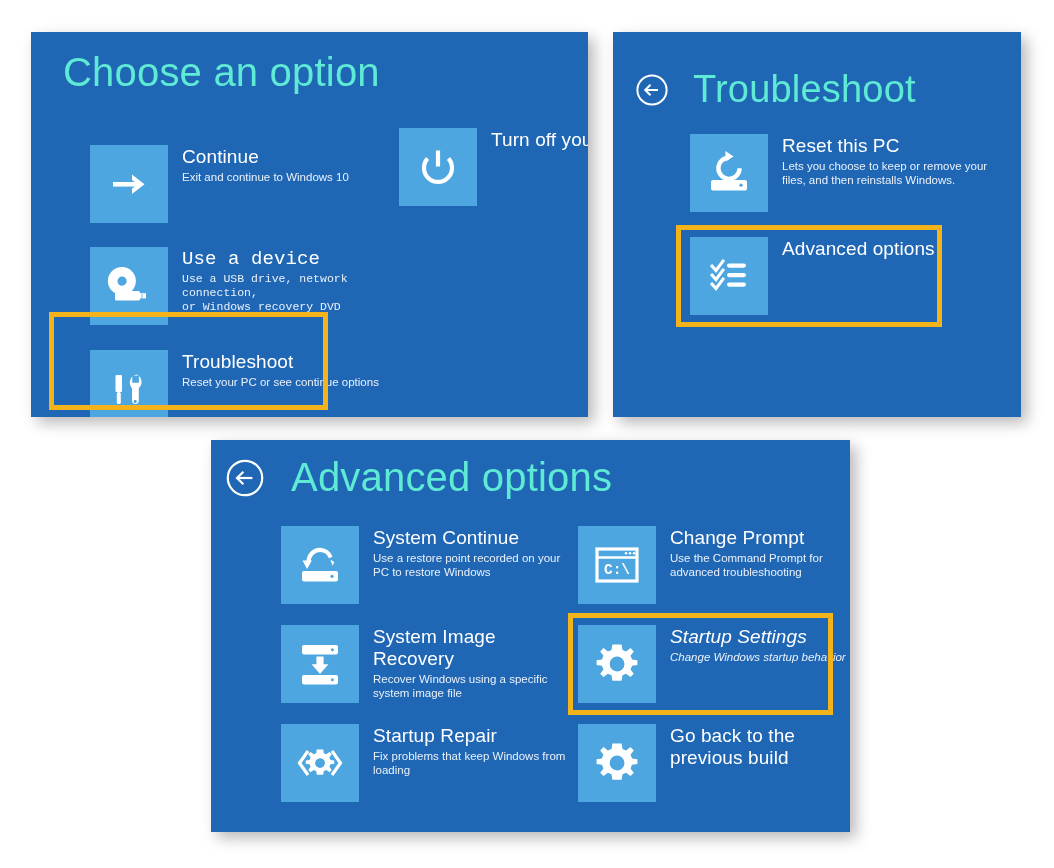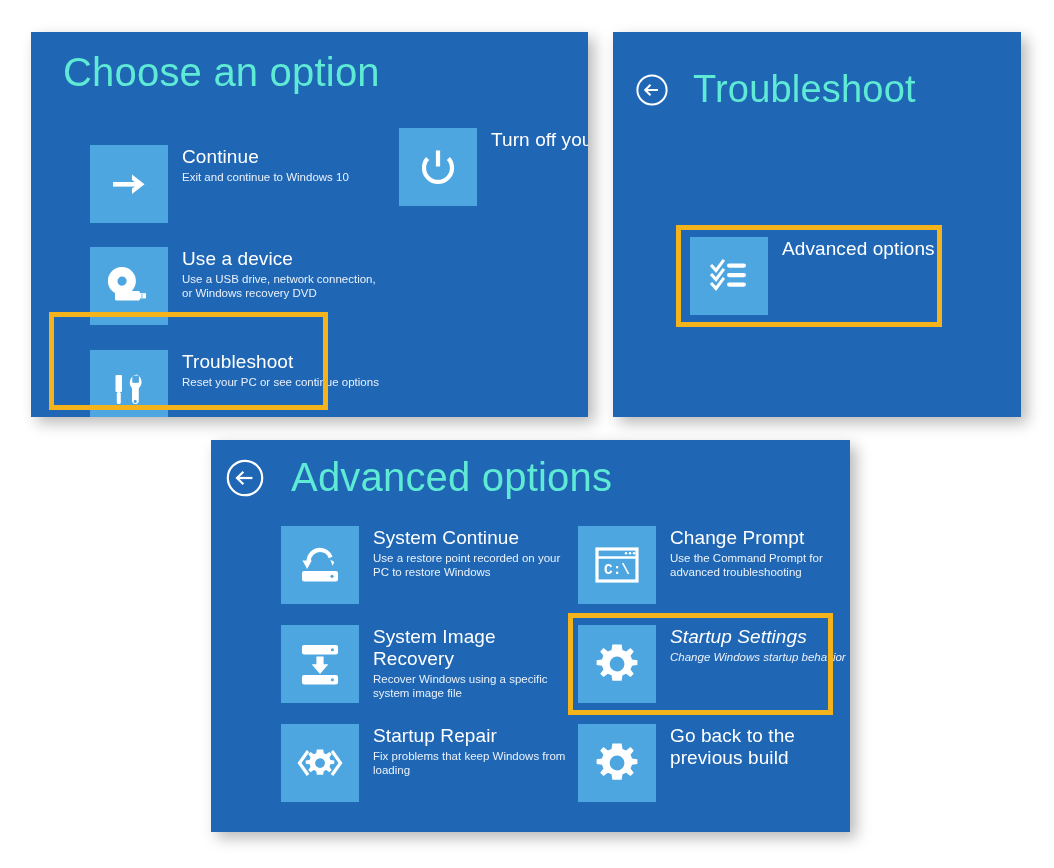--- a/index.html
+++ b/index.html
@@ -137,21 +137,21 @@
         <svg width="54" height="54" viewBox="0 0 54 54">
           <g fill="#ffffff">
             <path d="M20,8 a14,14 0 1 1 -0.2,28 a14,14 0 0 1 0.2,-28 z M20,17.5 a4.6,4.6 0 1 0 0.1,9.2 a4.6,4.6 0 0 0 -0.1,-9.2 z"></path>
             <rect x="13" y="32" width="25" height="9.5" rx="1.5"></rect>
             <rect x="38" y="34.2" width="6" height="5.2"></rect>
             <rect x="39.4" y="35.2" width="1.2" height="1.3" fill="#4DA6DF"></rect>
             <rect x="39.4" y="37.3" width="1.2" height="1.3" fill="#4DA6DF"></rect>
           </g>
         </svg>
       </div>
-      <div class="opt-text" style="width:200px;">
+      <div class="opt-text" style="width:200px;font-family:Liberation Mono, monospace;">
         <div class="opt-title">Use a device</div>
         <div class="opt-desc">Use a USB drive, network connection,
 or Windows recovery DVD</div>
       </div>
     </div>
 
     <div class="opt" style="left:59px;top:318px;">
       <div class="tile" style="width:78px;height:78px;">
         <svg width="48" height="48" viewBox="0 0 48 48">
           <g fill="#ffffff">
@@ -181,20 +181,37 @@
           <circle cx="17" cy="17" r="14.6" fill="none" stroke="#ffffff" stroke-width="2"></circle>
           <g fill="none" stroke="#ffffff" stroke-width="2">
             <line x1="10.5" y1="17" x2="23" y2="17"></line>
             <polyline points="15.5,11.8 10.2,17 15.5,22.2"></polyline>
           </g>
         </svg>
       </span>
       <div class="panel-title">Troubleshoot</div>
     </div>
 
+    <div class="opt" style="left:77px;top:102px;">
+      <div class="tile" style="width:78px;height:78px;">
+        <svg width="52" height="52" viewBox="0 0 52 52">
+          <g fill="#ffffff">
+            <path d="M26,8.5 a12.8,12.8 0 1 0 12.8,12.8 l-4.4,0 a8.4,8.4 0 1 1 -8.4,-8.4 z"></path>
+            <polygon points="22.4,4 30.6,9.6 22.4,14.6"></polygon>
+            <rect x="8" y="33" width="36" height="10.5" rx="2"></rect>
+            <circle cx="38" cy="38.2" r="1.6" fill="#4DA6DF"></circle>
+          </g>
+        </svg>
+      </div>
+      <div class="opt-text" style="width:210px;">
+        <div class="opt-title">Reset this PC</div>
+        <div class="opt-desc">Lets you choose to keep or remove your
+files, and then reinstalls Windows.</div>
+      </div>
+    </div>
 
     <div class="opt" style="left:77px;top:205px;">
       <div class="tile" style="width:78px;height:78px;">
         <svg width="50" height="50" viewBox="0 0 50 50">
           <g fill="none" stroke="#ffffff" stroke-width="3" stroke-linecap="square">
             <polyline points="8,15 12,19.5 19,10"></polyline>
             <polyline points="8,24 12,28.5 19,19"></polyline>
             <polyline points="8,33 12,37.5 19,28"></polyline>
           </g>
           <g fill="#ffffff">

